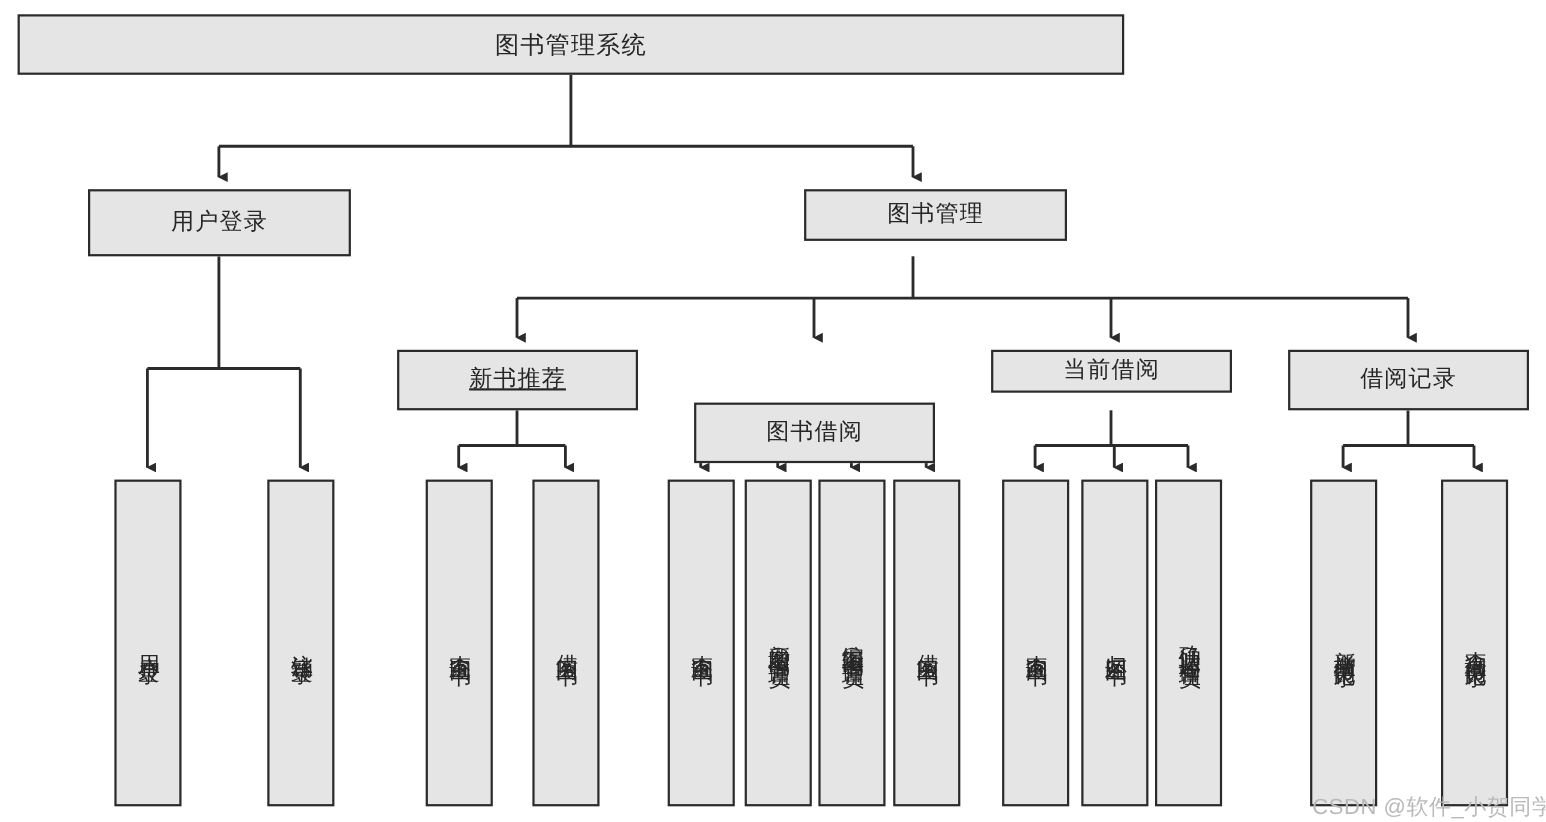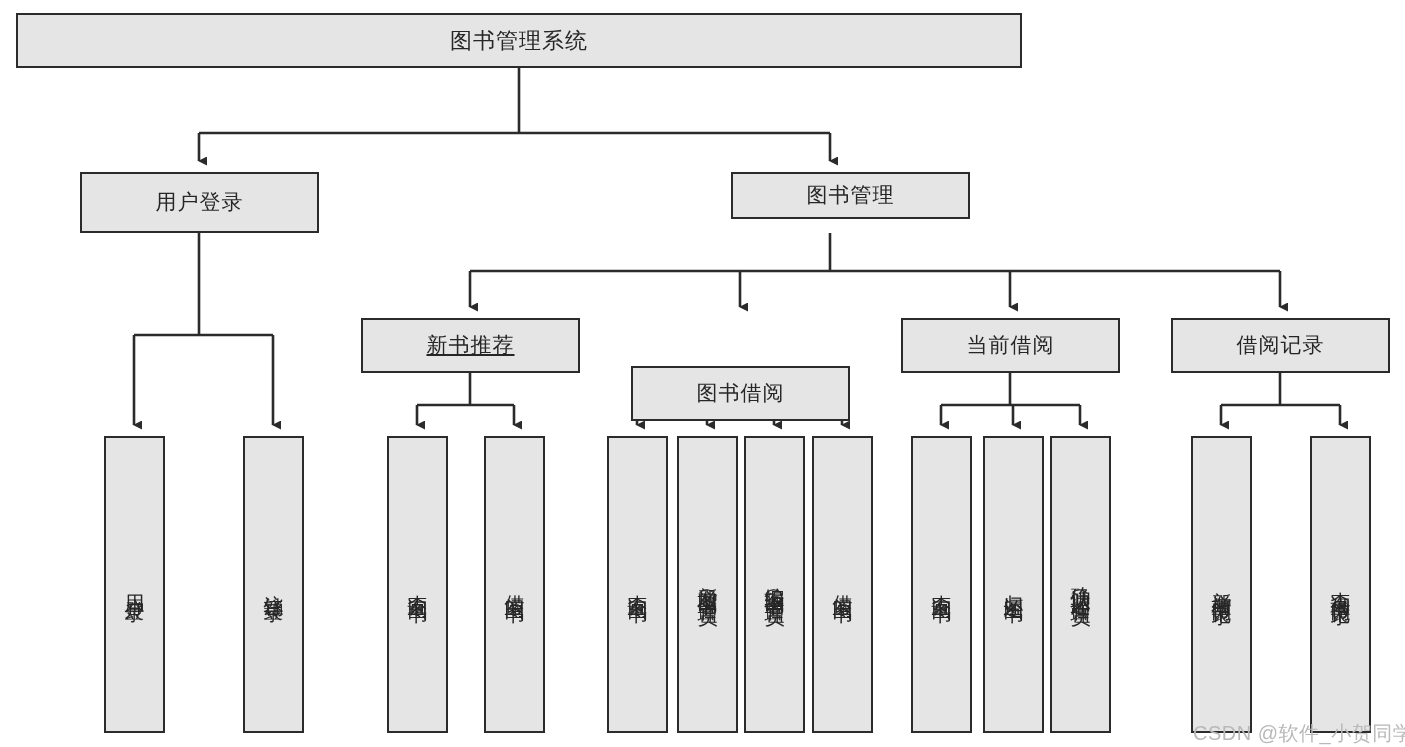--- a/index.html
+++ b/index.html
@@ -116,21 +116,21 @@
     </g>
   </svg>
 
   <div class="node-box root" style="left: 16px; top: 13px; width: 1006px; height: 55px;">图书管理系统</div>
 
   <div class="node-box" style="left: 80px; top: 172px; width: 239px; height: 61px;">用户登录</div>
   <div class="node-box" style="left: 711px; top: 172px; width: 239px; height: 47px; margin-left: 20px;">图书管理</div>
 
   <div class="node-box" style="left: 361px; top: 318px; width: 219px; height: 55px; text-decoration: underline;">新书推荐</div>
   <div class="node-box" style="left: 631px; top: 318px; width: 219px; height: 55px; margin-top: 48px;">图书借阅</div>
-  <div class="node-box" style="left: 901px; top: 318px; width: 219px; height: 55px;">当前借阅</div>
+  <div class="node-box" style="left: 901px; top: 318px; width: 219px; height: 39px;">当前借阅</div>
   <div class="node-box" style="left: 1171px; top: 318px; width: 219px; height: 55px;">借阅记录</div>
 
   <div class="node-box leaf" style="left: 104px; top: 436px; width: 61px; height: 297px;">用户登录</div>
   <div class="node-box leaf" style="left: 243px; top: 436px; width: 61px; height: 297px;">注销登录</div>
   <div class="node-box leaf" style="left: 387px; top: 436px; width: 61px; height: 297px;">查询图书</div>
   <div class="node-box leaf" style="left: 484px; top: 436px; width: 61px; height: 297px;">借阅图书</div>
   <div class="node-box leaf" style="left: 607px; top: 436px; width: 61px; height: 297px;">查询图书</div>
   <div class="node-box leaf" style="left: 677px; top: 436px; width: 61px; height: 297px;">新增图书（管理员）</div>
   <div class="node-box leaf" style="left: 744px; top: 436px; width: 61px; height: 297px;">编辑图书（管理员）</div>
   <div class="node-box leaf" style="left: 812px; top: 436px; width: 61px; height: 297px;">借阅图书</div>

